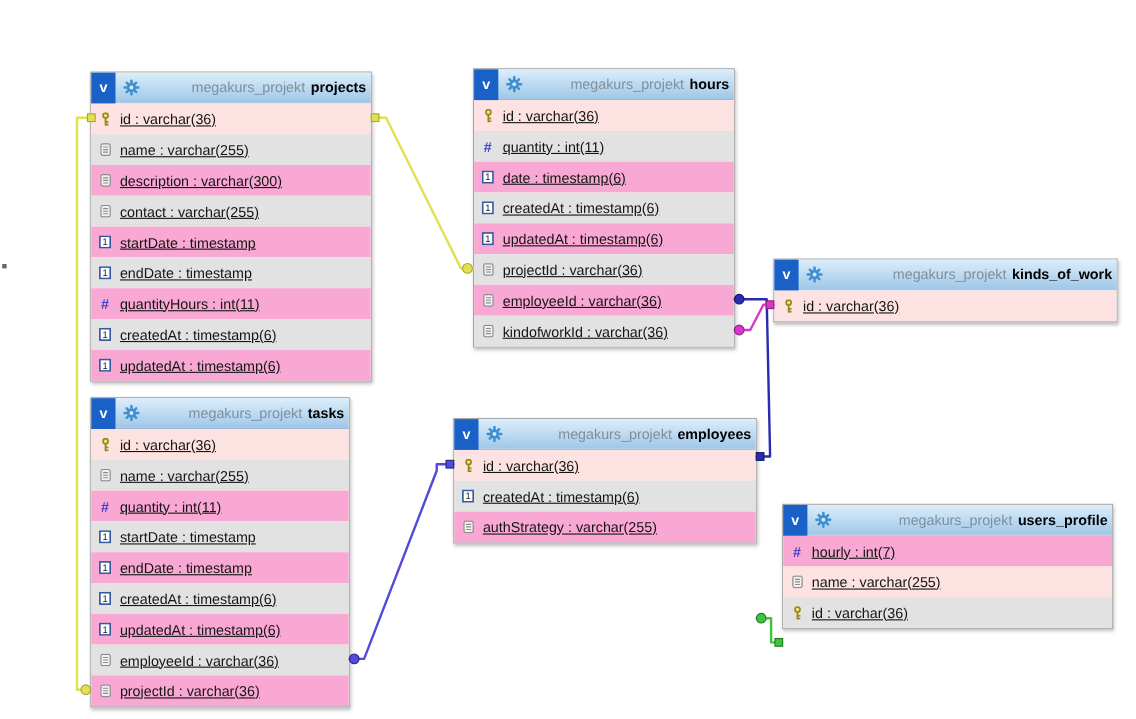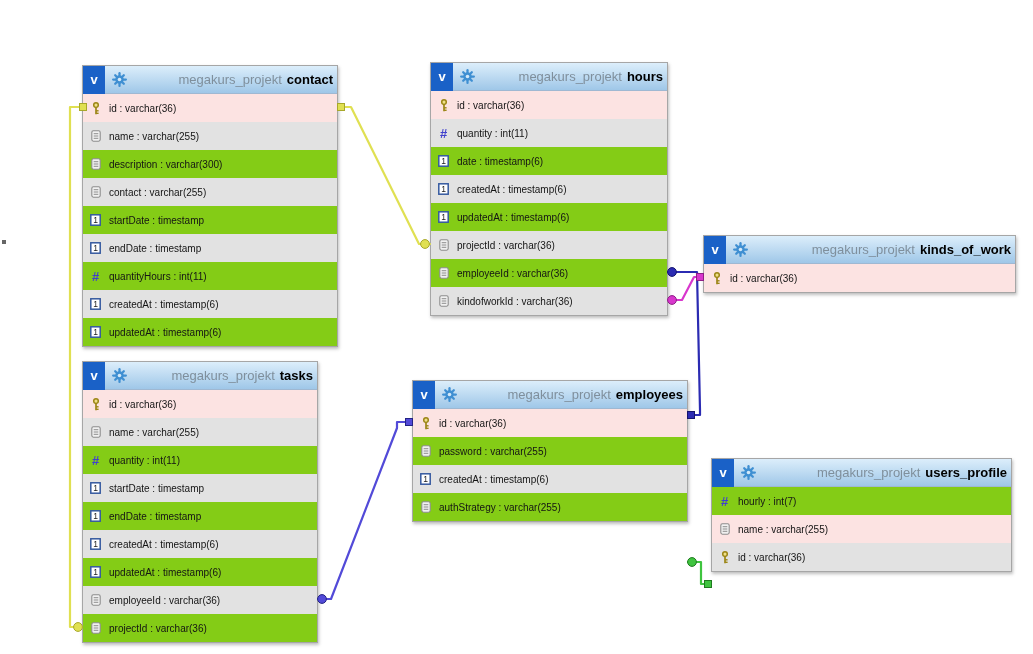--- a/index.html
+++ b/index.html
@@ -43,24 +43,24 @@
   .field-row{
     height:28px;
     display:flex;align-items:center;
     padding-left:6px;
     box-sizing:border-box;
     white-space:nowrap;
     cursor:pointer;
   }
   .bg-pink{background:#fce3e2;}
   .bg-gray{background:#e2e2e2;}
-  .bg-white{background:#84cc16;}
+  .bg-white{background:#f9a8d4;}
   .field-icon{width:13px;flex:0 0 13px;display:flex;align-items:center;justify-content:center;}
   .hash{color:#4141cc;font-weight:bold;font-size:13px;line-height:1;}
-  .field-label{margin-left:7px;font-size:10px;color:#141414;}
+  .field-label{margin-left:7px;font-size:13px;color:#141414;text-decoration:underline;}
   #rel{position:absolute;inset:0;pointer-events:none;}
   #stray{
     position:absolute;left:2px;top:240px;width:4px;height:4px;background:#666666;
   }
 </style>
 </head>
 <body>
 
 <div id="canvas">
   <div id="stray"></div>
@@ -74,21 +74,21 @@
                 <line x1="8" y1="1.2" x2="8" y2="14.8"></line>
                 <line x1="1.2" y1="8" x2="14.8" y2="8"></line>
                 <line x1="3.4" y1="3.4" x2="12.6" y2="12.6"></line>
                 <line x1="12.6" y1="3.4" x2="3.4" y2="12.6"></line>
               </g>
               <circle cx="8" cy="8" r="4.5" fill="#3f8fd2"></circle>
               <circle cx="8" cy="8" r="1.9" fill="#d4e9f9"></circle>
             </svg>
           </span>
       <span class="tbl-prefix">megakurs_projekt</span>
-      <span class="tbl-name">contact</span>
+      <span class="tbl-name">projects</span>
     </div>
   <div class="field-row bg-pink">
     <span class="field-icon">
             <svg width="10" height="13" viewBox="0 0 10 13">
               <circle cx="5" cy="3.1" r="2.3" fill="#efe08a" stroke="#9c8617" stroke-width="1.5"></circle>
               <line x1="5" y1="5.4" x2="5" y2="12.2" stroke="#9c8617" stroke-width="1.7"></line>
               <line x1="5" y1="8.8" x2="7.6" y2="8.8" stroke="#9c8617" stroke-width="1.4"></line>
               <line x1="5" y1="11.3" x2="7.6" y2="11.3" stroke="#9c8617" stroke-width="1.4"></line>
             </svg>
           </span>
@@ -422,31 +422,20 @@
   <div class="field-row bg-pink">
     <span class="field-icon">
             <svg width="10" height="13" viewBox="0 0 10 13">
               <circle cx="5" cy="3.1" r="2.3" fill="#efe08a" stroke="#9c8617" stroke-width="1.5"></circle>
               <line x1="5" y1="5.4" x2="5" y2="12.2" stroke="#9c8617" stroke-width="1.7"></line>
               <line x1="5" y1="8.8" x2="7.6" y2="8.8" stroke="#9c8617" stroke-width="1.4"></line>
               <line x1="5" y1="11.3" x2="7.6" y2="11.3" stroke="#9c8617" stroke-width="1.4"></line>
             </svg>
           </span>
     <span class="field-label">id : varchar(36)</span>
-  </div>
-        <div class="field-row bg-white">
-    <span class="field-icon">
-            <svg width="10" height="12" viewBox="0 0 10 12">
-              <rect x="0.8" y="0.8" width="8.4" height="10.4" rx="1.6" fill="#f1f1f1" stroke="#8d8d8d" stroke-width="1.1"></rect>
-              <line x1="2.7" y1="3.7" x2="7.3" y2="3.7" stroke="#8d8d8d" stroke-width="1"></line>
-              <line x1="2.7" y1="6" x2="7.3" y2="6" stroke="#8d8d8d" stroke-width="1"></line>
-              <line x1="2.7" y1="8.3" x2="7.3" y2="8.3" stroke="#8d8d8d" stroke-width="1"></line>
-            </svg>
-          </span>
-    <span class="field-label">password : varchar(255)</span>
   </div>
         <div class="field-row bg-gray">
     <span class="field-icon">
             <svg width="11" height="12" viewBox="0 0 11 12">
               <rect x="0.8" y="0.8" width="9.4" height="10.4" fill="#ffffff" stroke="#35599f" stroke-width="1.5"></rect>
               <text x="5.6" y="9" font-size="8.5" text-anchor="middle" fill="#1b1b1b" font-family="Liberation Sans, sans-serif">1</text>
             </svg>
           </span>
     <span class="field-label">createdAt : timestamp(6)</span>
   </div>

